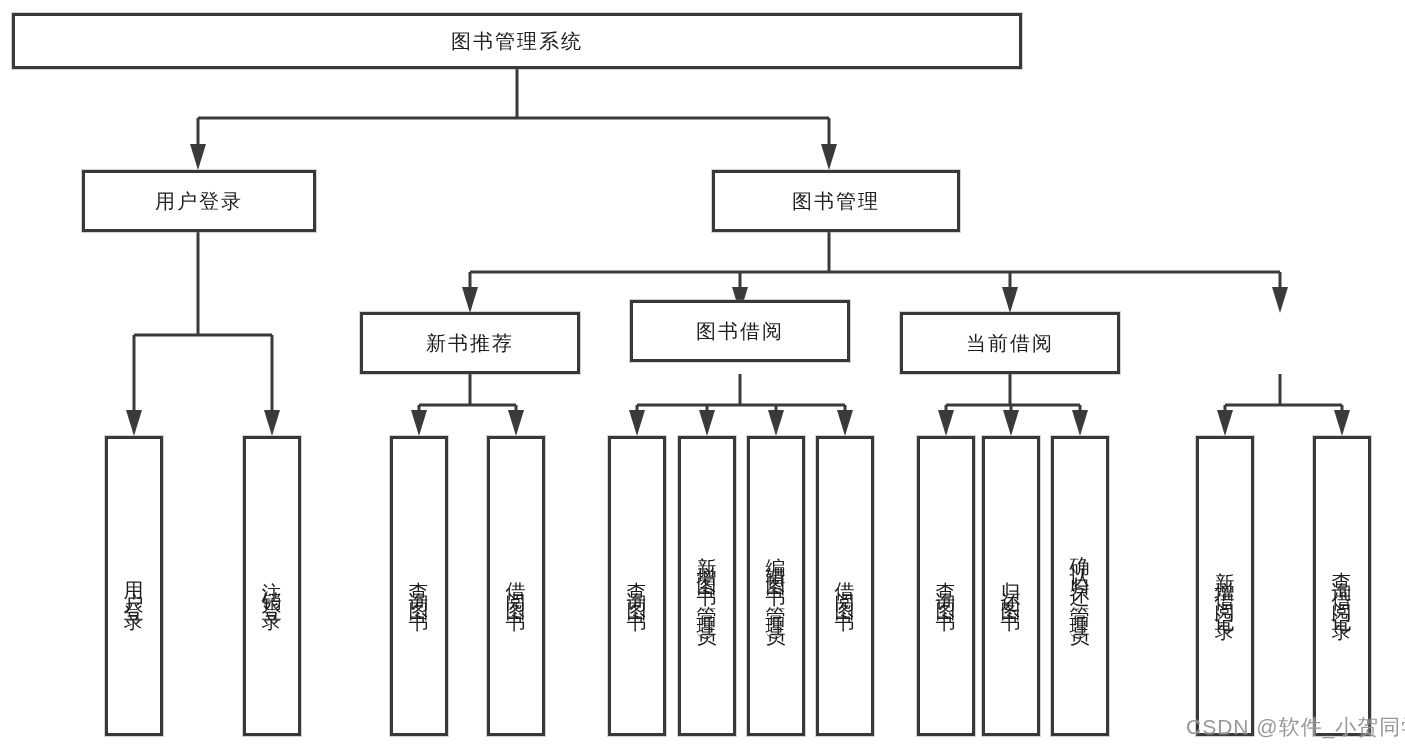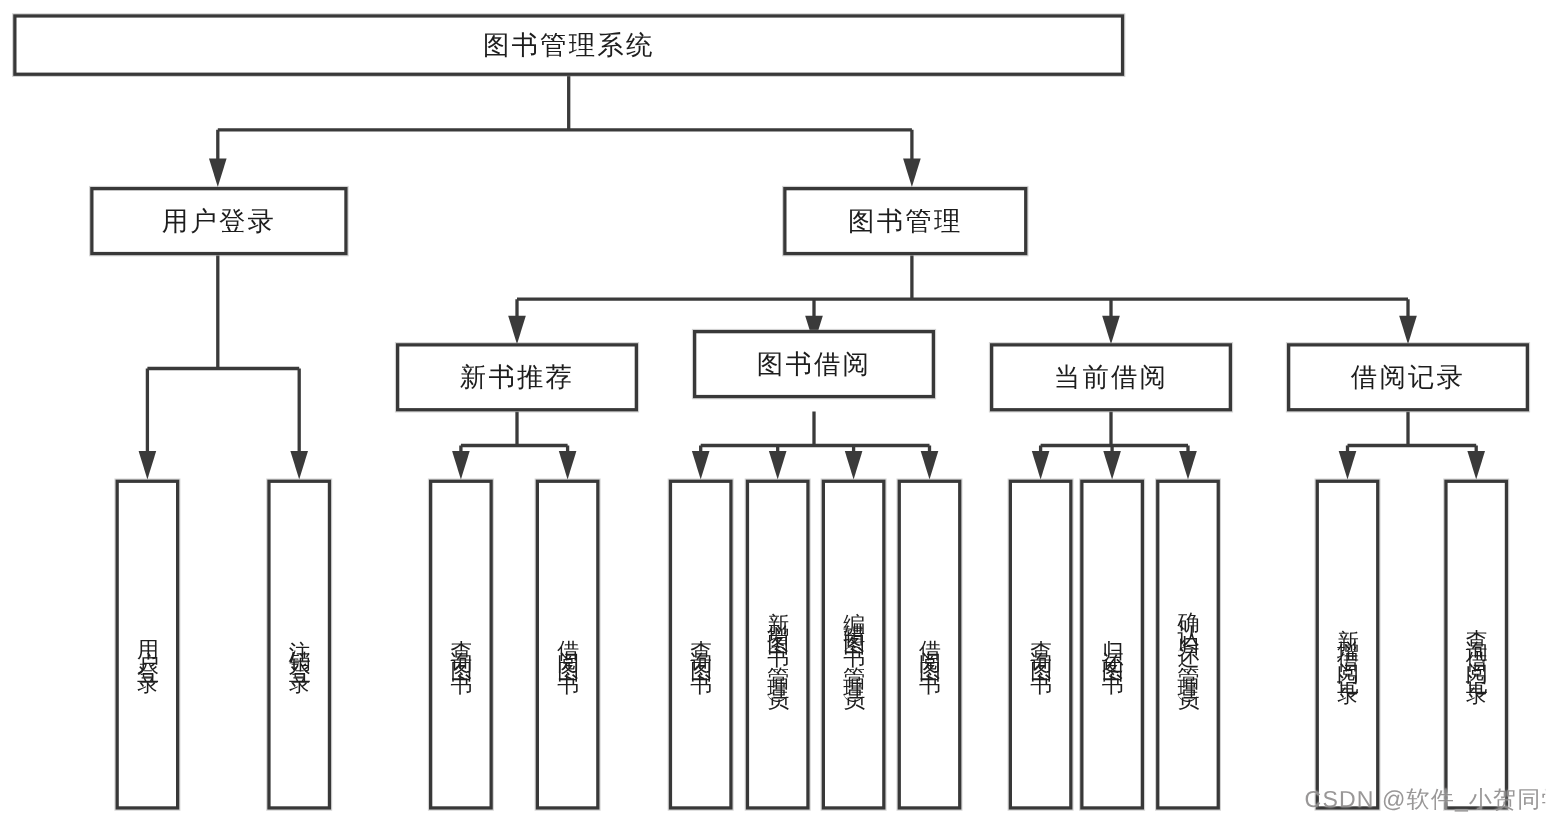--- a/index.html
+++ b/index.html
@@ -8,21 +8,21 @@
     font-family:"Liberation Sans",sans-serif;color:#1d1d1d;overflow:hidden;
   }
   .connectors{position:absolute;left:0;top:0;width:1405px;height:747px;}
   .connectors path{fill:none;stroke:#3a3a3a;stroke-width:3;}
   .connectors polygon{fill:#3a3a3a;stroke:none;}
   .box{
     position:absolute;background:#ffffff;border:3px solid #383838;
     box-sizing:border-box;display:flex;align-items:center;justify-content:center;
     box-shadow:0 0 0 1px rgba(130,130,130,0.35);
   }
-  .hbox span{font-size:24px;letter-spacing:2px;white-space:nowrap;}
+  .hbox span{font-size:20px;letter-spacing:2px;white-space:nowrap;}
   .vbox span{
     writing-mode:vertical-rl;text-orientation:mixed;
     font-size:20px;letter-spacing:10px;line-height:1.1;white-space:nowrap;
   }
   .watermark{
     position:absolute;left:1186px;top:713px;z-index:5;
     font-size:21px;letter-spacing:1px;color:rgba(135,133,133,0.85);
     text-shadow:0 0 2px rgba(255,255,255,0.9);white-space:nowrap;
   }
 </style>
@@ -62,35 +62,32 @@
     <polygon points="1334,410 1350,410 1342,436"></polygon>
   </svg>
 
   <div class="box hbox" style="left:12px;top:13px;width:1010px;height:56px;">
     <span>图书管理系统</span>
   </div>
 
   <div class="box hbox" style="left:82px;top:170px;width:234px;height:62px;">
     <span>用户登录</span>
   </div>
-  <div class="box hbox" style="left:712px;top:170px;width:222px;height:62px;">
+  <div class="box hbox" style="left:712px;top:170px;width:248px;height:62px;">
     <span>图书管理</span>
   </div>
 
   <div class="box hbox" style="left:360px;top:312px;width:220px;height:62px;">
     <span>新书推荐</span>
   </div>
   <div class="box hbox" style="left:630px;top:300px;width:220px;height:62px;">
     <span>图书借阅</span>
   </div>
   <div class="box hbox" style="left:900px;top:312px;width:220px;height:62px;font-family:Liberation Serif, serif;">
     <span>当前借阅</span>
-  </div>
-  <div class="box hbox" style="left:1170px;top:312px;width:220px;height:62px;">
-    <span>借阅记录</span>
   </div>
 
   <div class="box vbox" style="left:105px;top:436px;width:58px;height:300px;">
     <span>用户登录</span>
   </div>
   <div class="box vbox" style="left:243px;top:436px;width:58px;height:300px;">
     <span>注销登录</span>
   </div>
 
   <div class="box vbox" style="left:390px;top:436px;width:58px;height:300px;">

